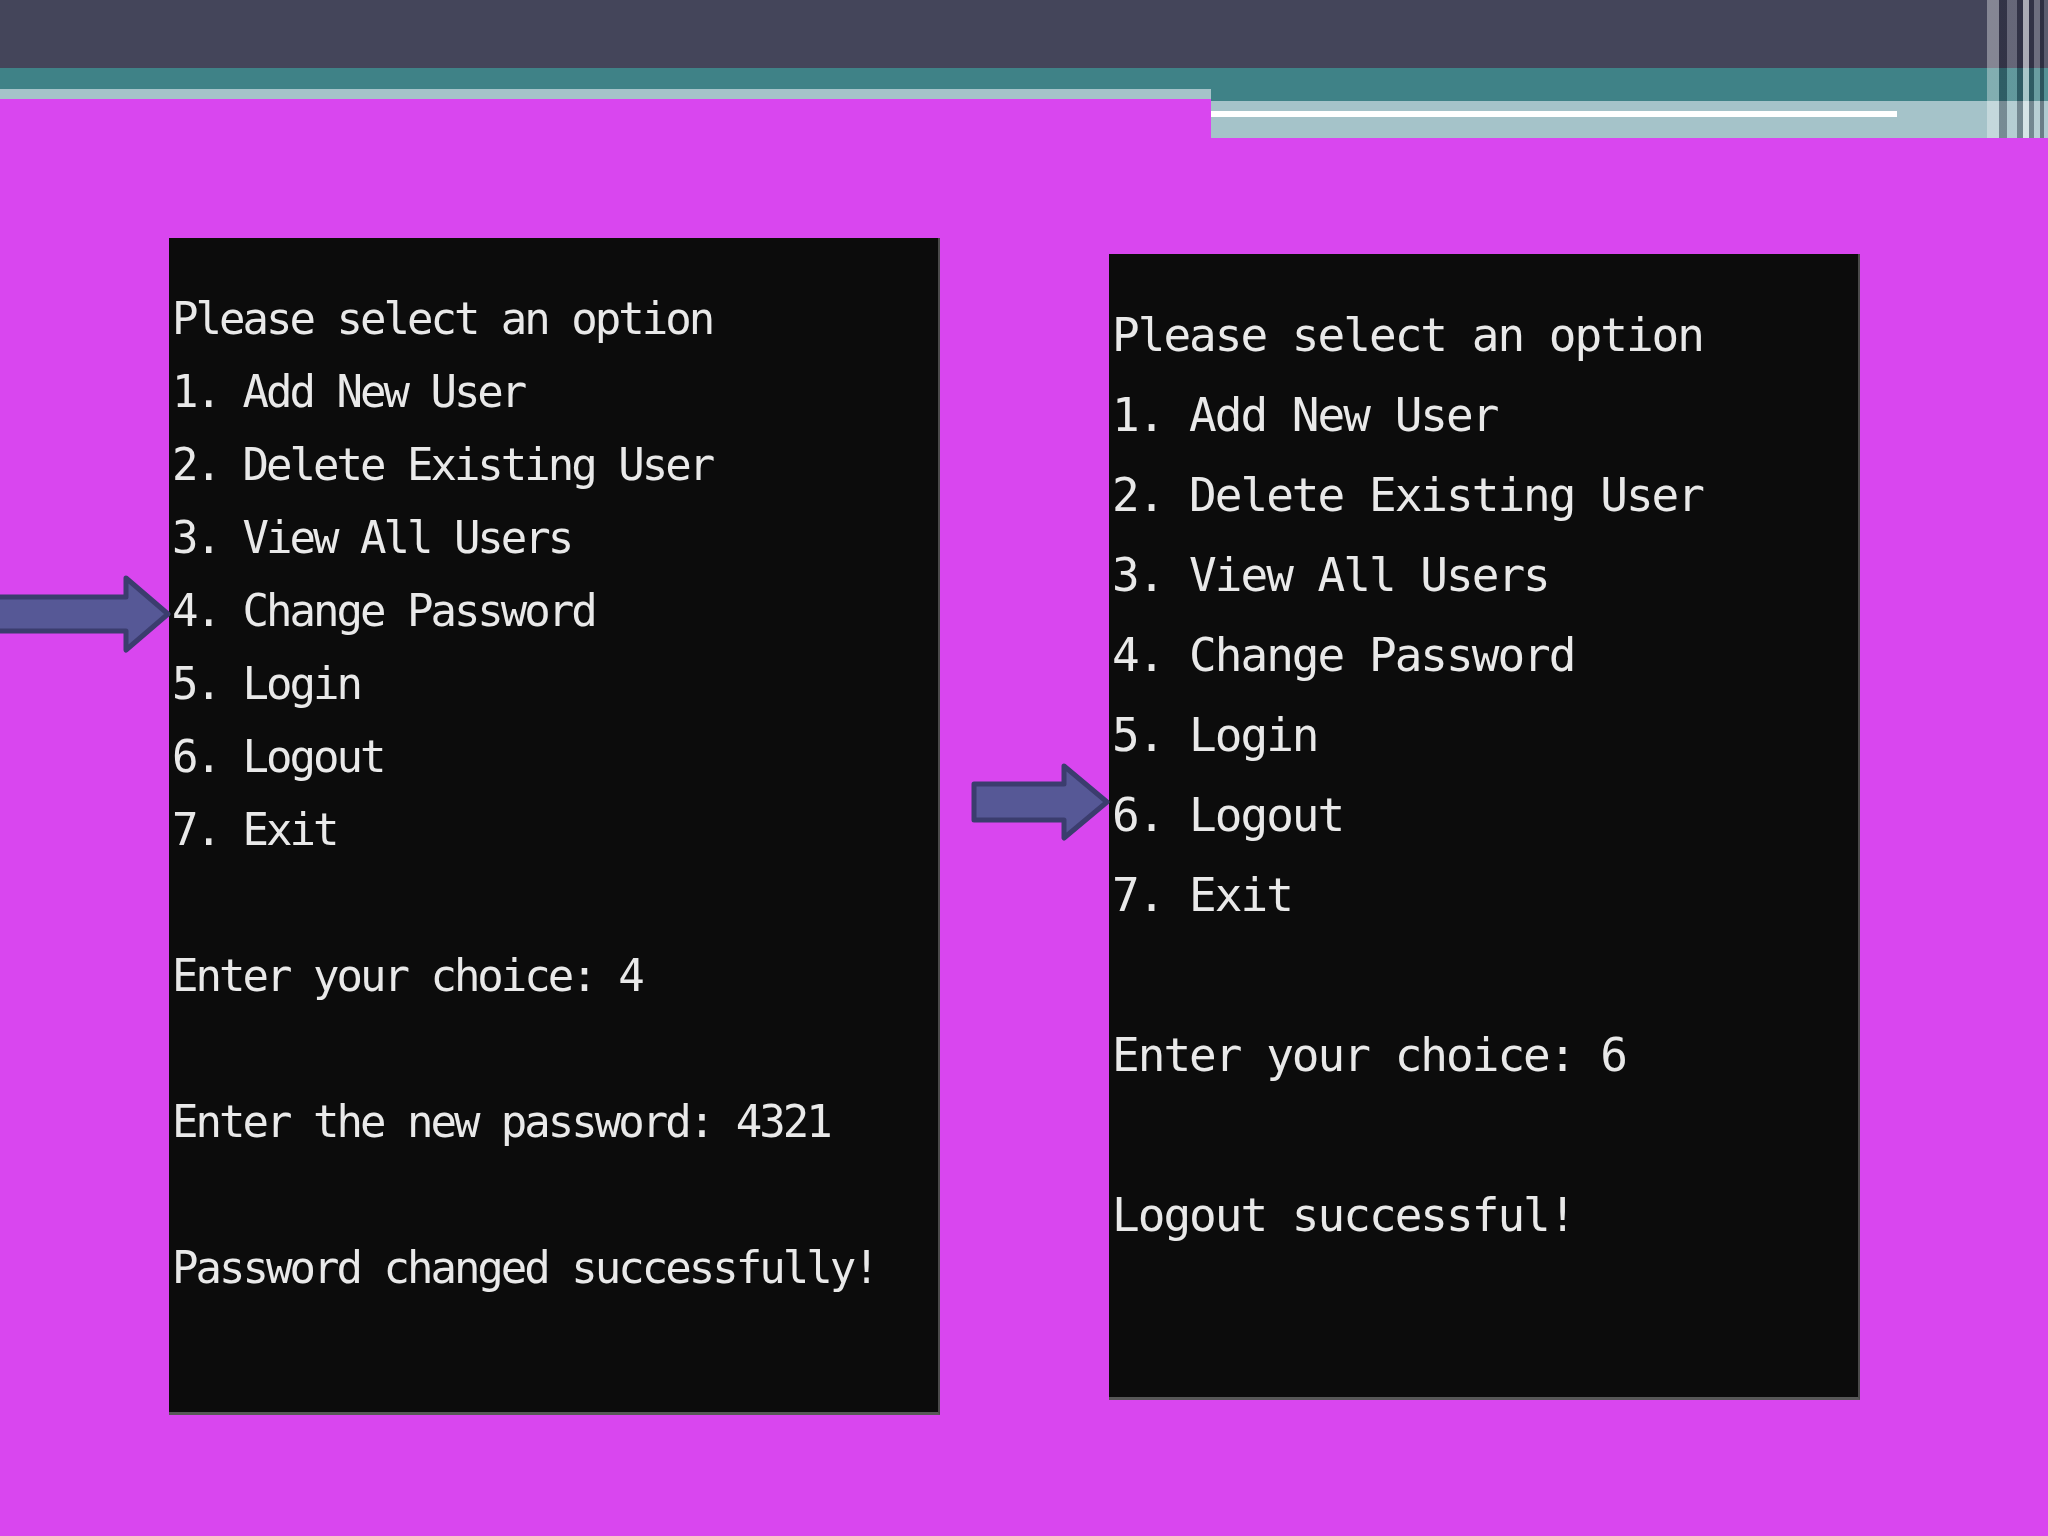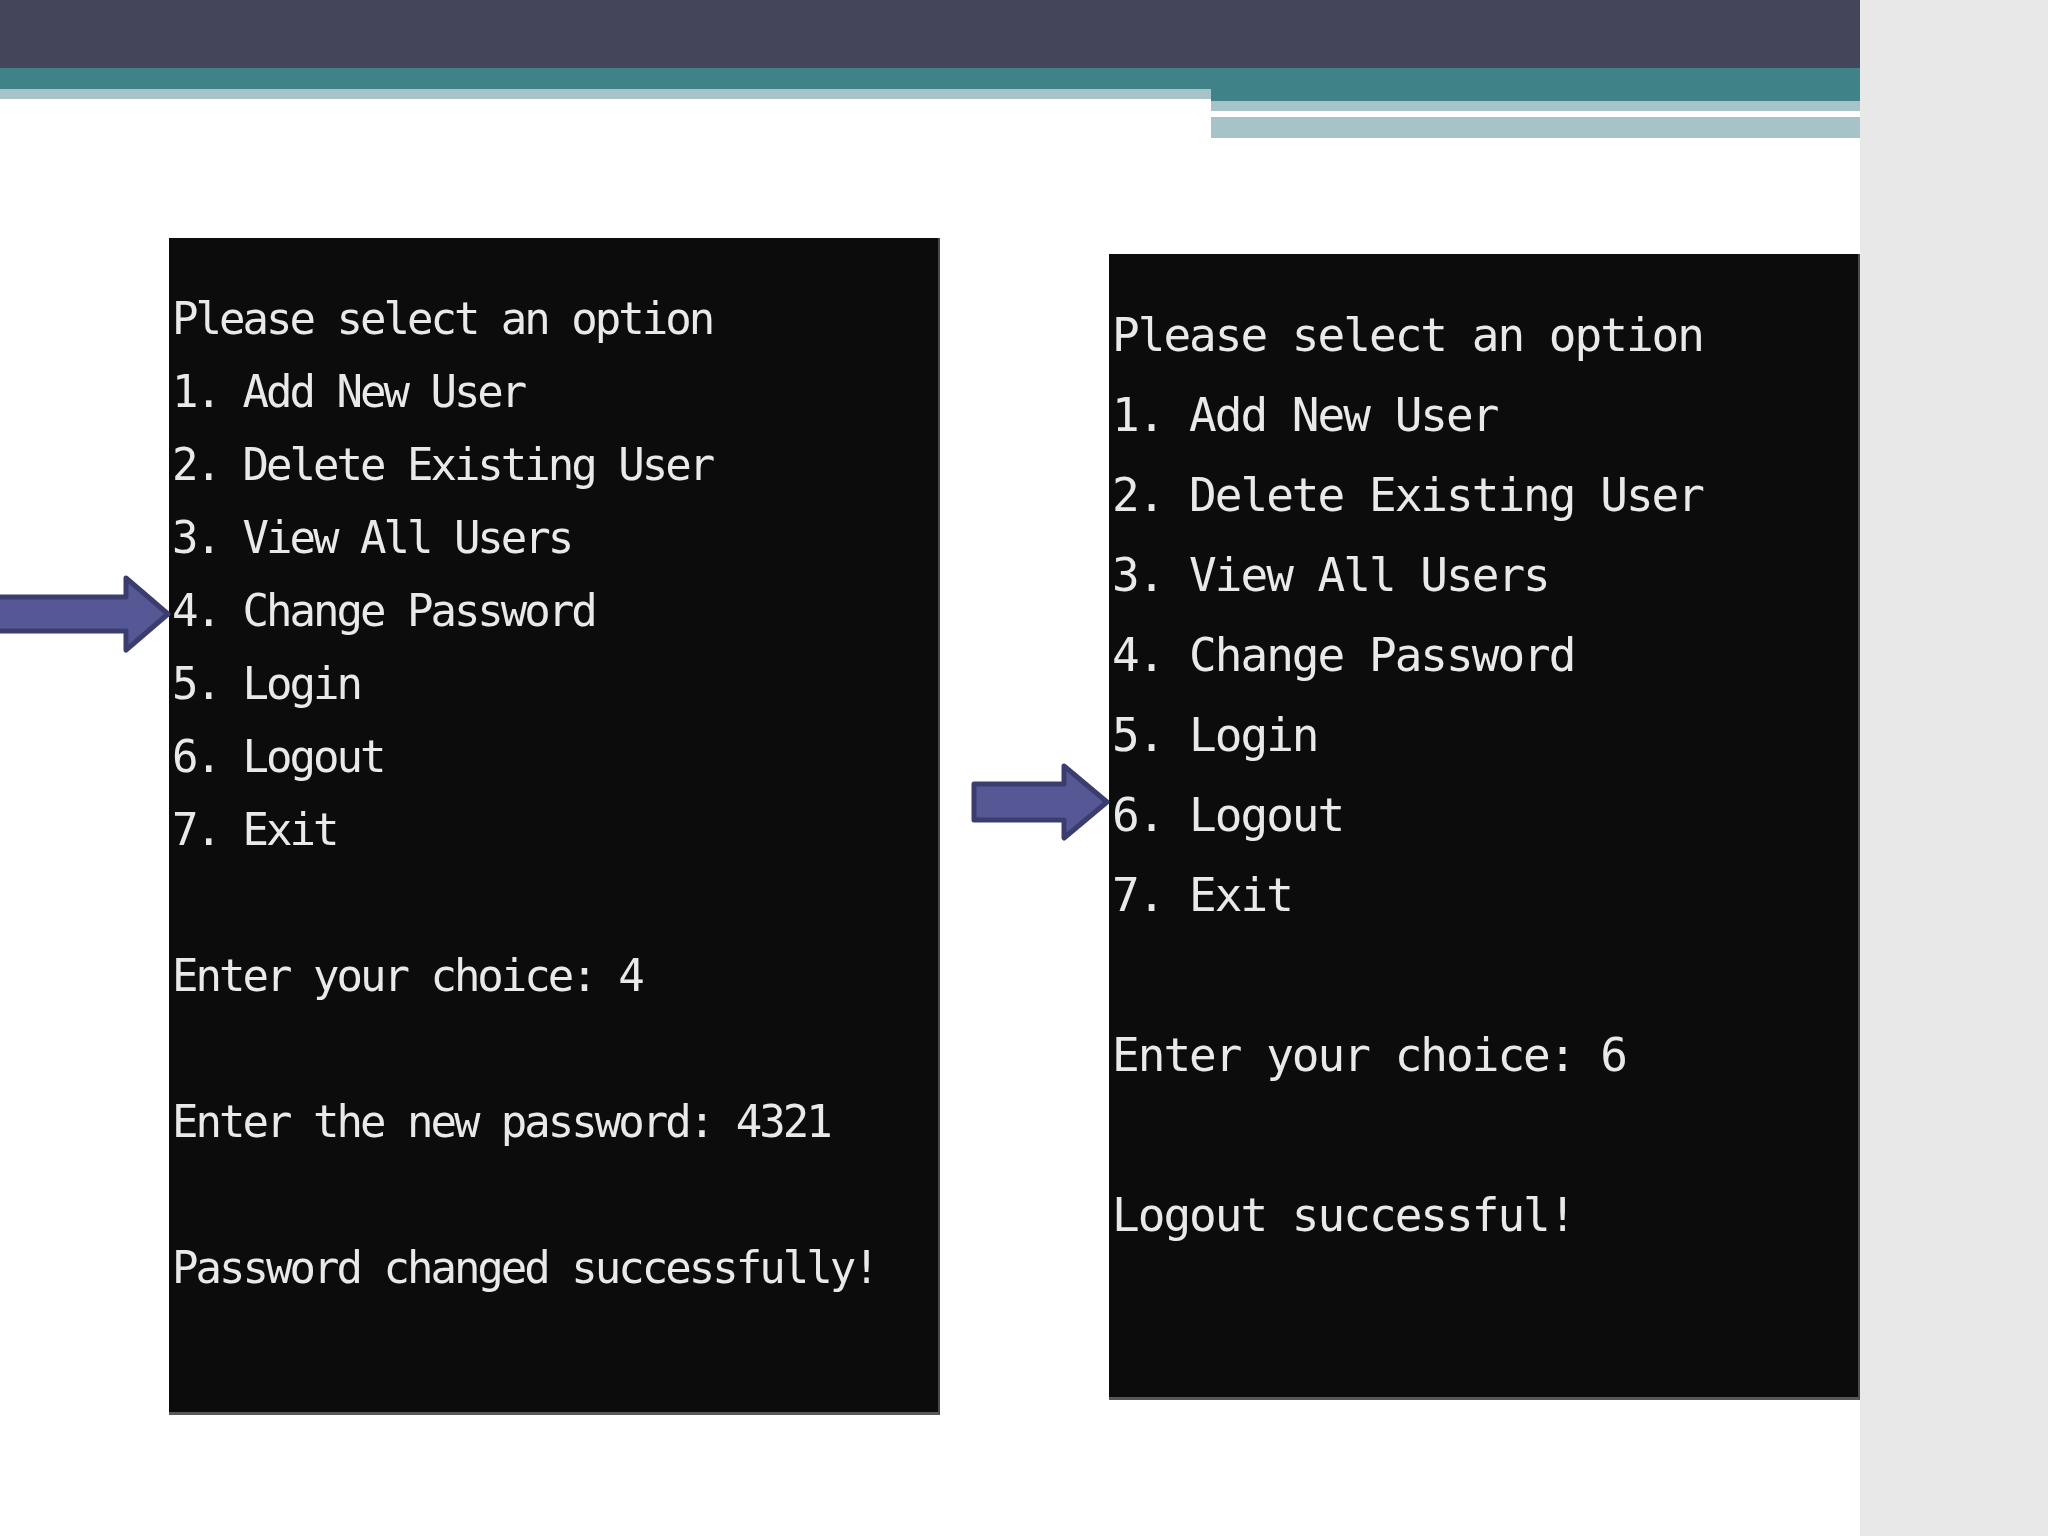--- a/index.html
+++ b/index.html
@@ -1,19 +1,19 @@
 <!DOCTYPE html>
 <html><head>
 <meta charset="utf-8">
 <style>
   html,body{margin:0;padding:0;background:#e8e8e8;}
   .slide{
     position:relative;
-    width:1860px;height:1536px;
-    background:#ffffff;
+    width:2048px;height:1536px;
+    background:#d946ef;
     overflow:hidden;
     font-family:"Liberation Sans", sans-serif;
   }
   .abs{position:absolute;}
 
   
   .hdr-dark{left:0;top:0;width:1987px;height:68px;}
   .hdr-teal{left:0;top:68px;width:2048px;height:22px;}
   .hdr-teal-right{left:1211px;top:68px;width:776px;height:33px;}
   .hdr-stripe-left{left:0;top:89px;width:1211px;height:10px;}

